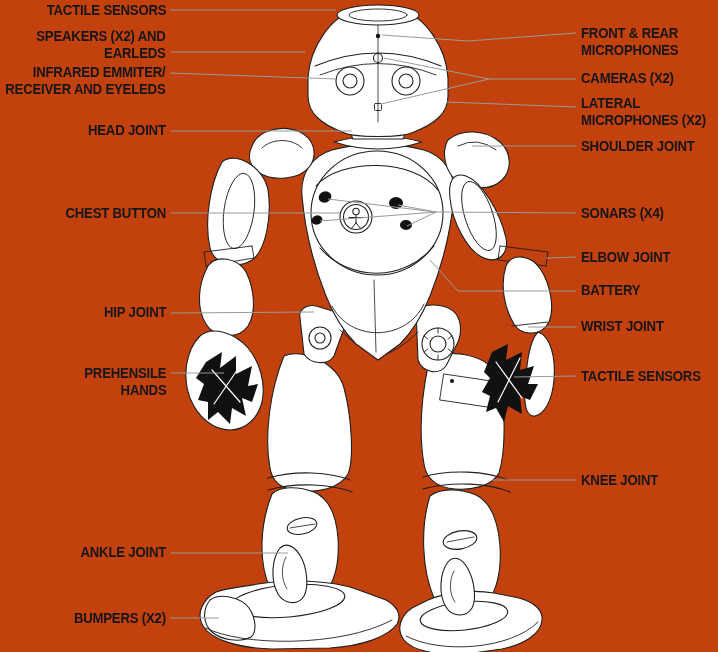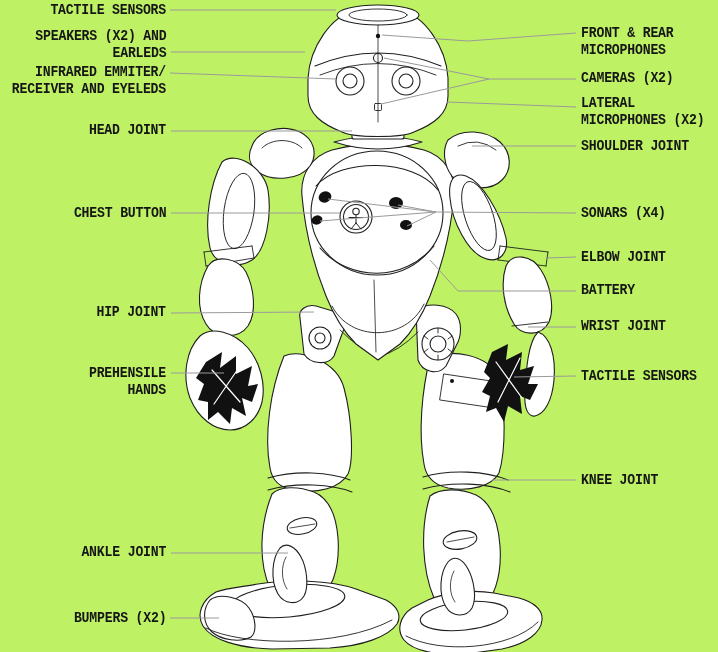--- a/index.html
+++ b/index.html
@@ -1,18 +1,18 @@
 <!DOCTYPE html>
 <html><head>
 <meta charset="utf-8">
 <style>
   html,body{margin:0;padding:0;background:#fff;}
   #stage{
-    position:relative;width:718px;height:652px;background:#bef264;
-    overflow:hidden;font-family:Liberation Mono, monospace;
+    position:relative;width:718px;height:652px;background:#c2410c;
+    overflow:hidden;font-family:Liberation Sans, sans-serif;
   }
   #robot-svg{position:absolute;left:0;top:0;}
   .label{
     position:absolute;font-size:14px;line-height:17px;font-weight:700;
     color:#161616;white-space:nowrap;letter-spacing:-0.2px;
   }
   .label.left{text-align:right;transform:scaleX(.94);transform-origin:100% 50%;}
   .label.right{text-align:left;transform:scaleX(.94);transform-origin:0 50%;}
   .label span{display:block;}
 </style>

